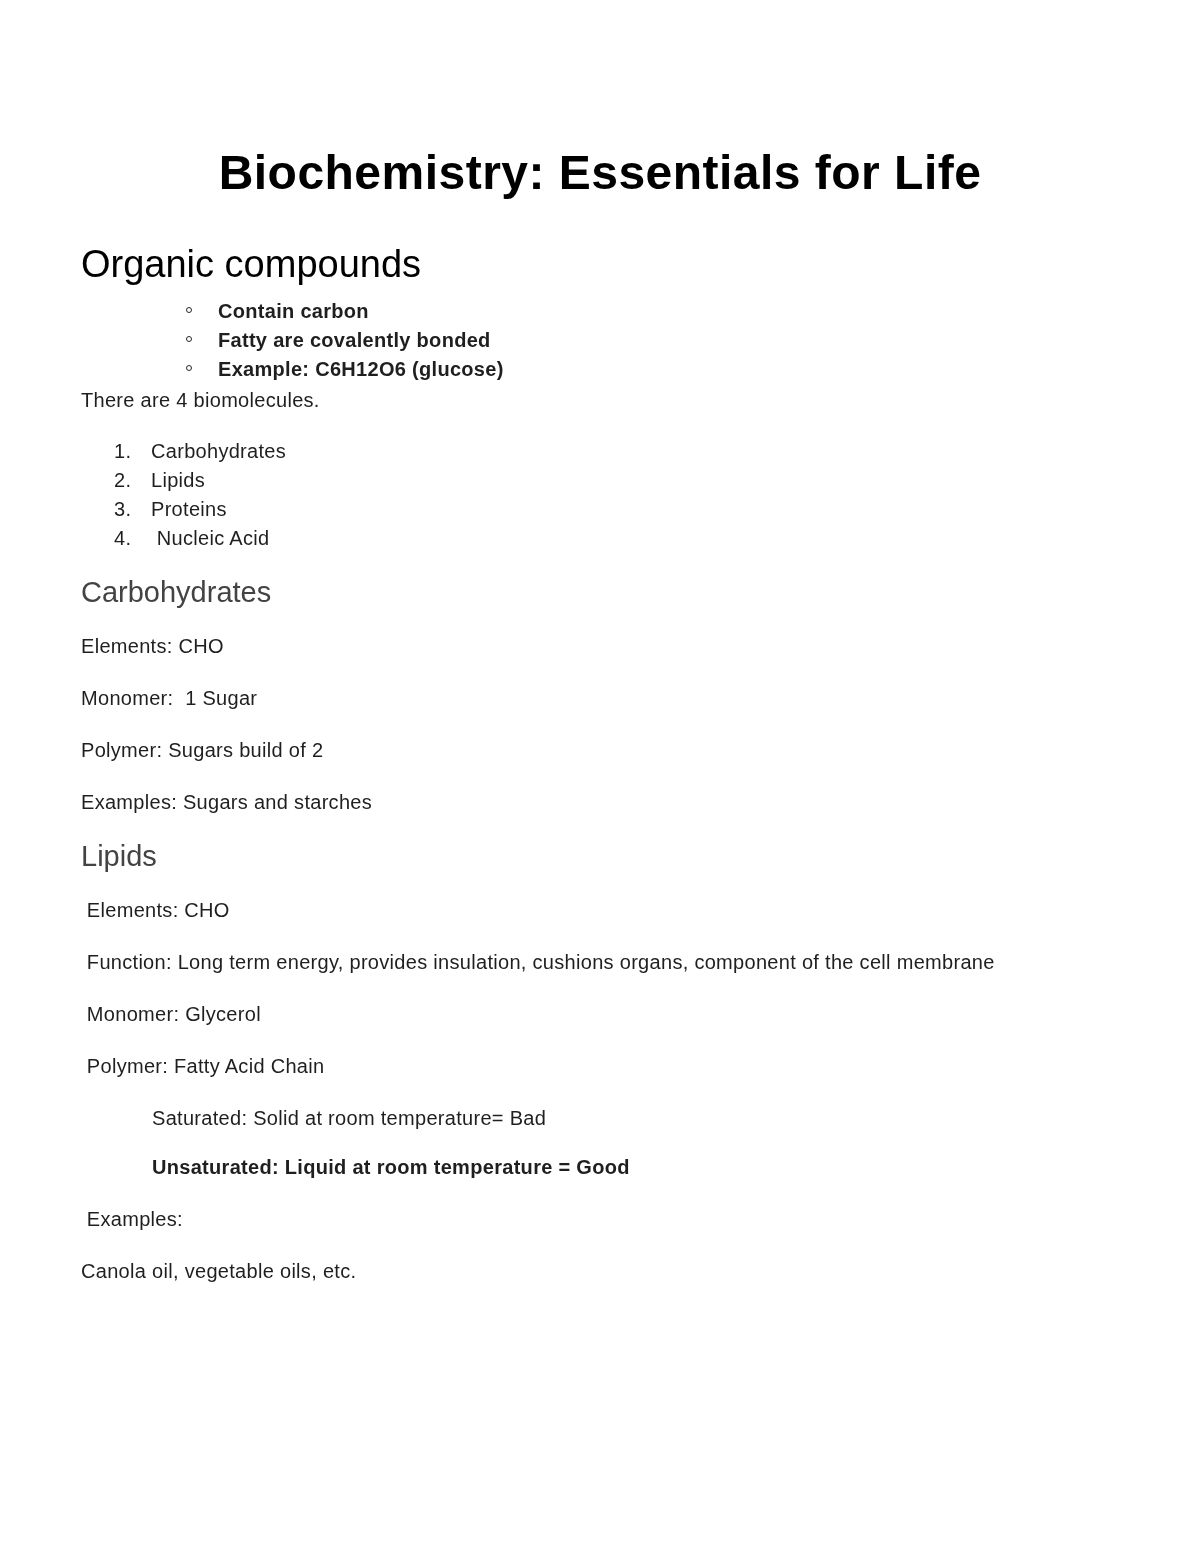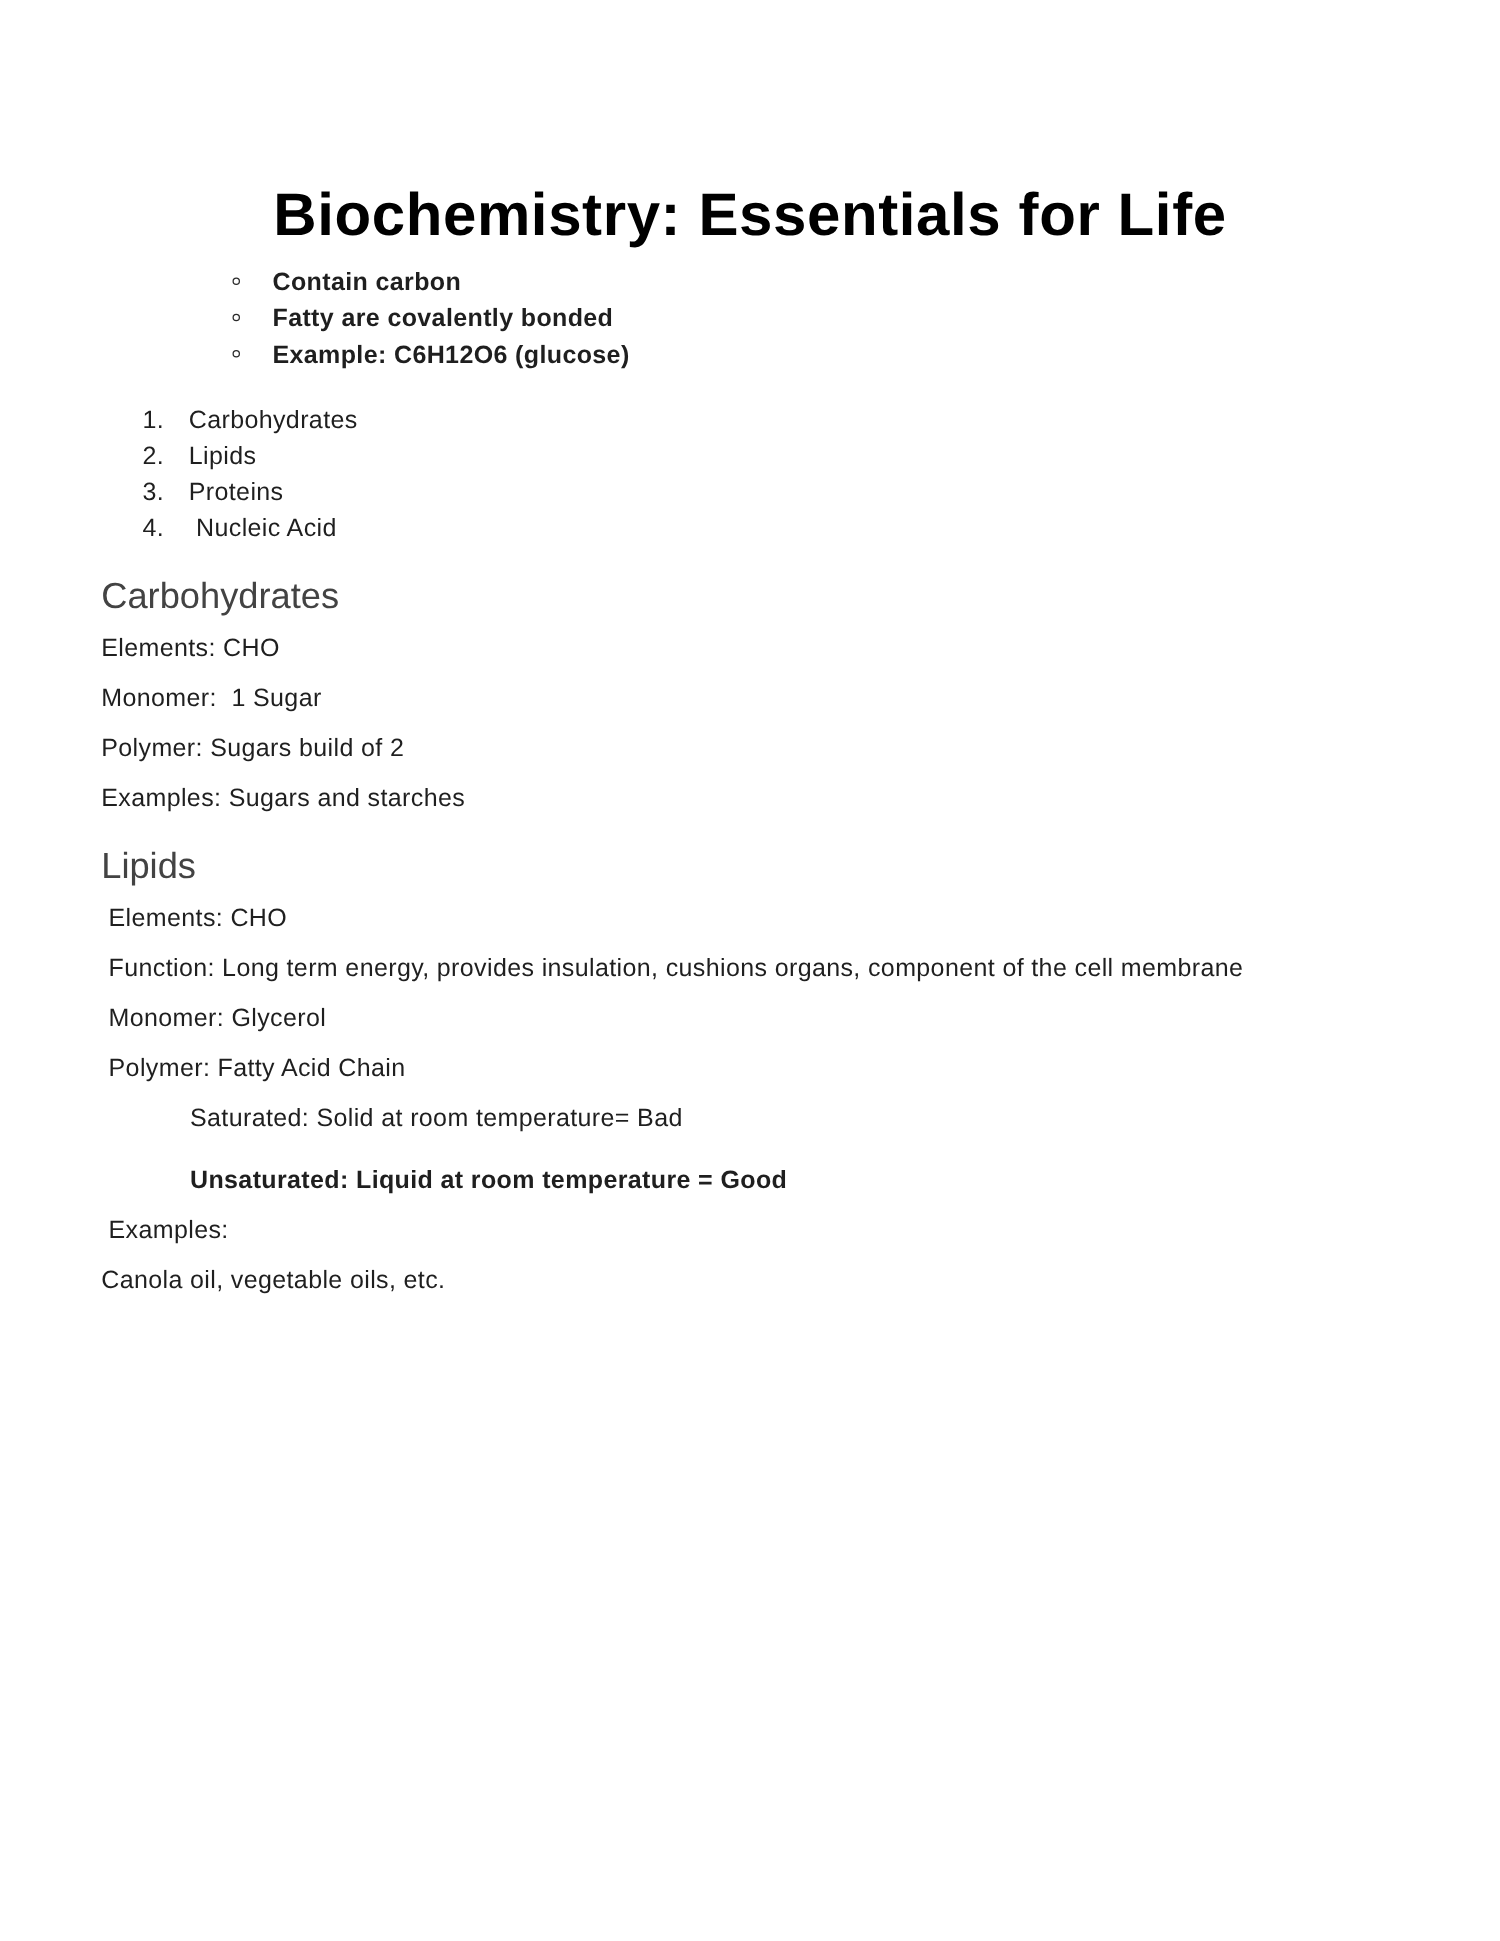--- a/index.html
+++ b/index.html
@@ -84,55 +84,57 @@
     font-size: 20px;
     line-height: 29px;
     letter-spacing: 0.015em;
   }
   .num-marker {
     position: absolute;
     left: 33px;
     top: 0;
   }
   .para {
-    margin-top: 11px;
+    margin-top: 23px;
     font-size: 20px;
     line-height: 29px;
     letter-spacing: 0.015em;
   }
   .para.indented {
     padding-left: 71px;
   }
   .para.indent-first { }
   .para.indent-second { margin-top: 20px; font-weight: bold; }
 </style>
 </head>
 <body>
 
 <div class="page">
   <div class="content">
 
     <div class="doc-title t">Biochemistry: Essentials for Life</div>
 
+    <div class="h1 t">Organic compounds</div>
 
     <ul class="bullet-list">
       <li>
         <span class="circle-bullet"></span>
         <span class="t">Contain carbon</span>
       </li>
       <li>
         <span class="circle-bullet"></span>
         <span class="t">Fatty are covalently bonded</span>
       </li>
       <li>
         <span class="circle-bullet"></span>
         <span class="t">Example: C6H12O6 (glucose)</span>
       </li>
     </ul>
 
+    <div class="intro t">There are 4 biomolecules.</div>
 
     <ol class="num-list">
       <li>
         <span class="num-marker t">1.</span>
         <span class="t">Carbohydrates</span>
       </li>
       <li>
         <span class="num-marker t">2.</span>
         <span class="t">Lipids</span>
       </li>

